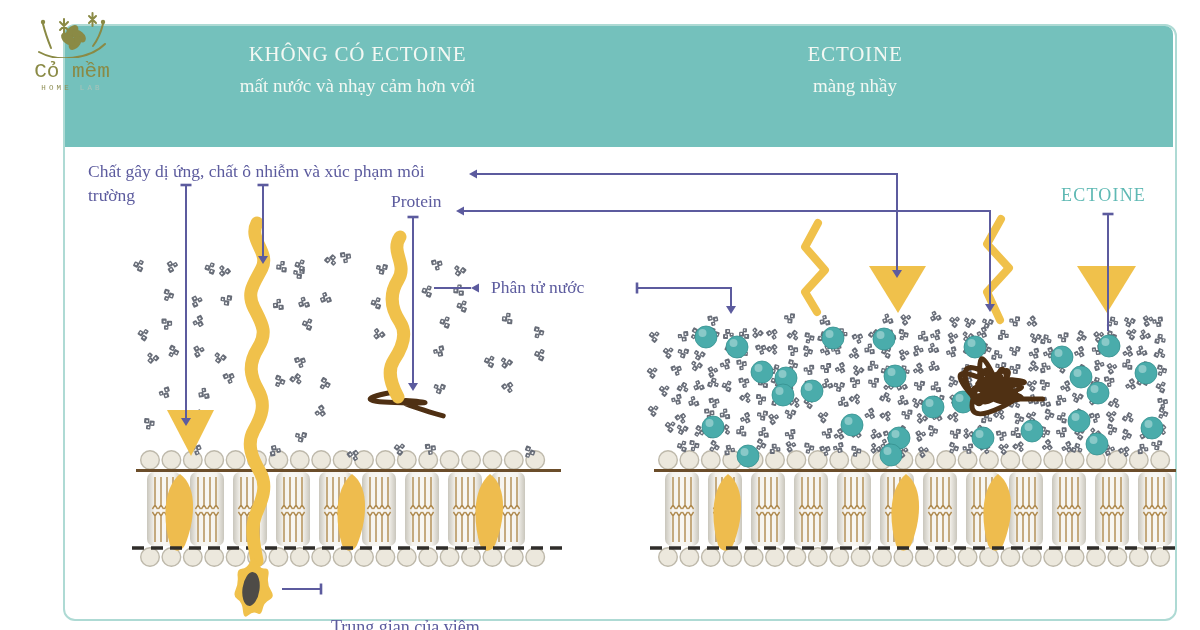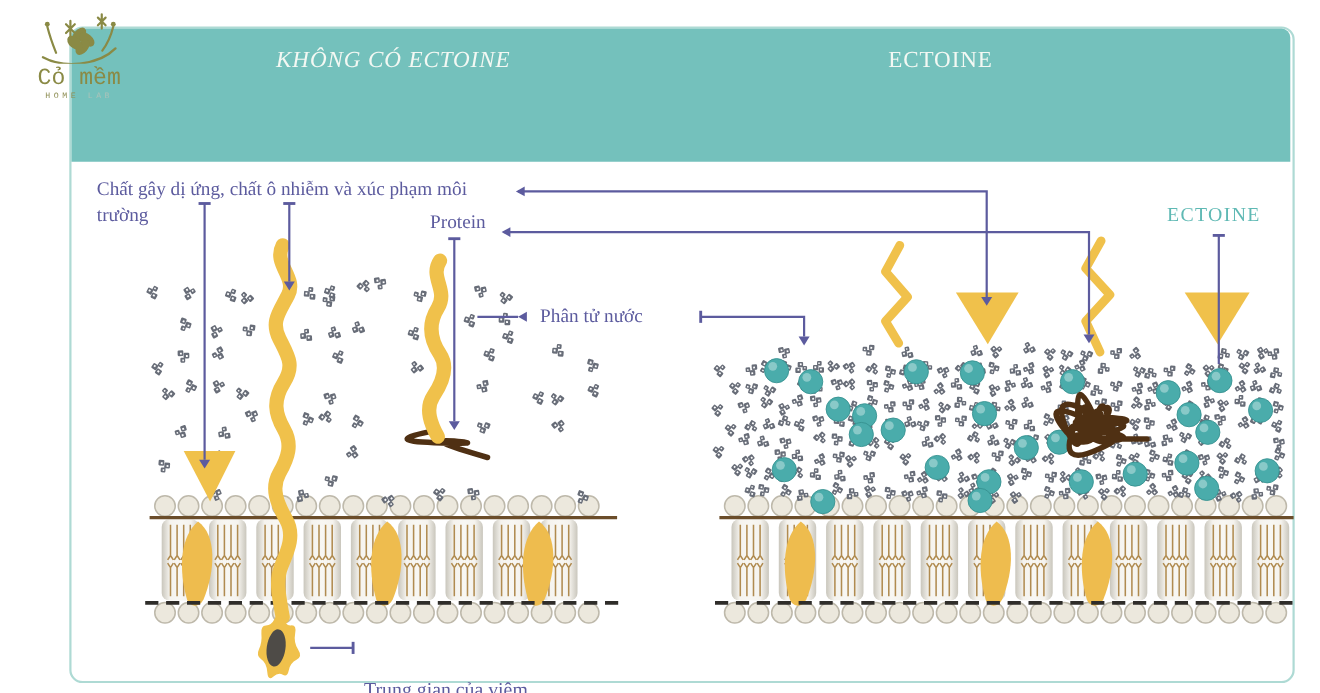--- a/index.html
+++ b/index.html
@@ -2697,25 +2697,27 @@
       <line x1="637" y1="282.5" x2="637" y2="293.5" stroke="#5c5b9e" stroke-width="2.6"></line>
       <polyline points="637,288 731,288 731,306" fill="none" stroke="#5c5b9e" stroke-width="2"></polyline>
       <path d="M726,306 L736,306 L731,314 Z" fill="#5c5b9e"></path>
       <line x1="1102.5" y1="214" x2="1113.5" y2="214" stroke="#5c5b9e" stroke-width="2.6"></line>
       <polyline points="1108,214 1108,331" fill="none" stroke="#5c5b9e" stroke-width="2"></polyline>
       <polyline points="282,589 320,589" fill="none" stroke="#5c5b9e" stroke-width="2"></polyline>
       <line x1="321" y1="583.5" x2="321" y2="594.5" stroke="#5c5b9e" stroke-width="2.6"></line>
     </g>
   </svg>
 
-<div class="hdr" style="left:175px;top:42px;width:365px;font-style:italic;">
+<div class="hdr" style="left:175px;top:42px;width:365px;">
   <div class="t">KHÔNG CÓ ECTOINE</div>
+  <div class="s">mất nước và nhạy cảm hơn với</div>
 </div>
 <div class="hdr" style="left:705px;top:42px;width:300px;">
   <div class="t">ECTOINE</div>
+  <div class="s">màng nhầy</div>
 </div>
 
 <div class="lbl" style="left:88px;top:159px;width:384px;">Chất gây dị ứng, chất ô nhiễm và xúc phạm môi trường</div>
 <div class="lbl" style="left:391px;top:189px;">Protein</div>
 <div class="lbl" style="left:491px;top:275px;font-family:Liberation Serif, serif;">Phân tử nước</div>
 <div class="lbl-teal" style="left:1061px;top:185px;">ECTOINE</div>
 <div class="lbl" style="left:331px;top:615px;font-size:18px;">Trung gian của viêm</div>
 
 <div class="logo">
   <svg width="86" height="50" viewBox="0 0 86 50">

